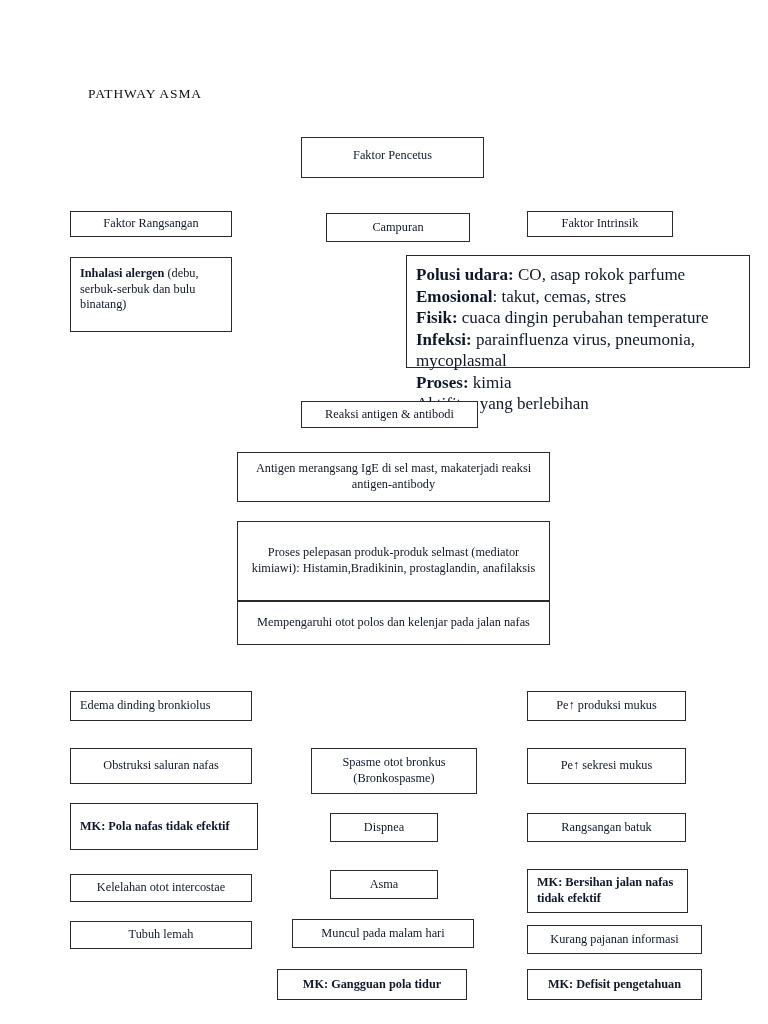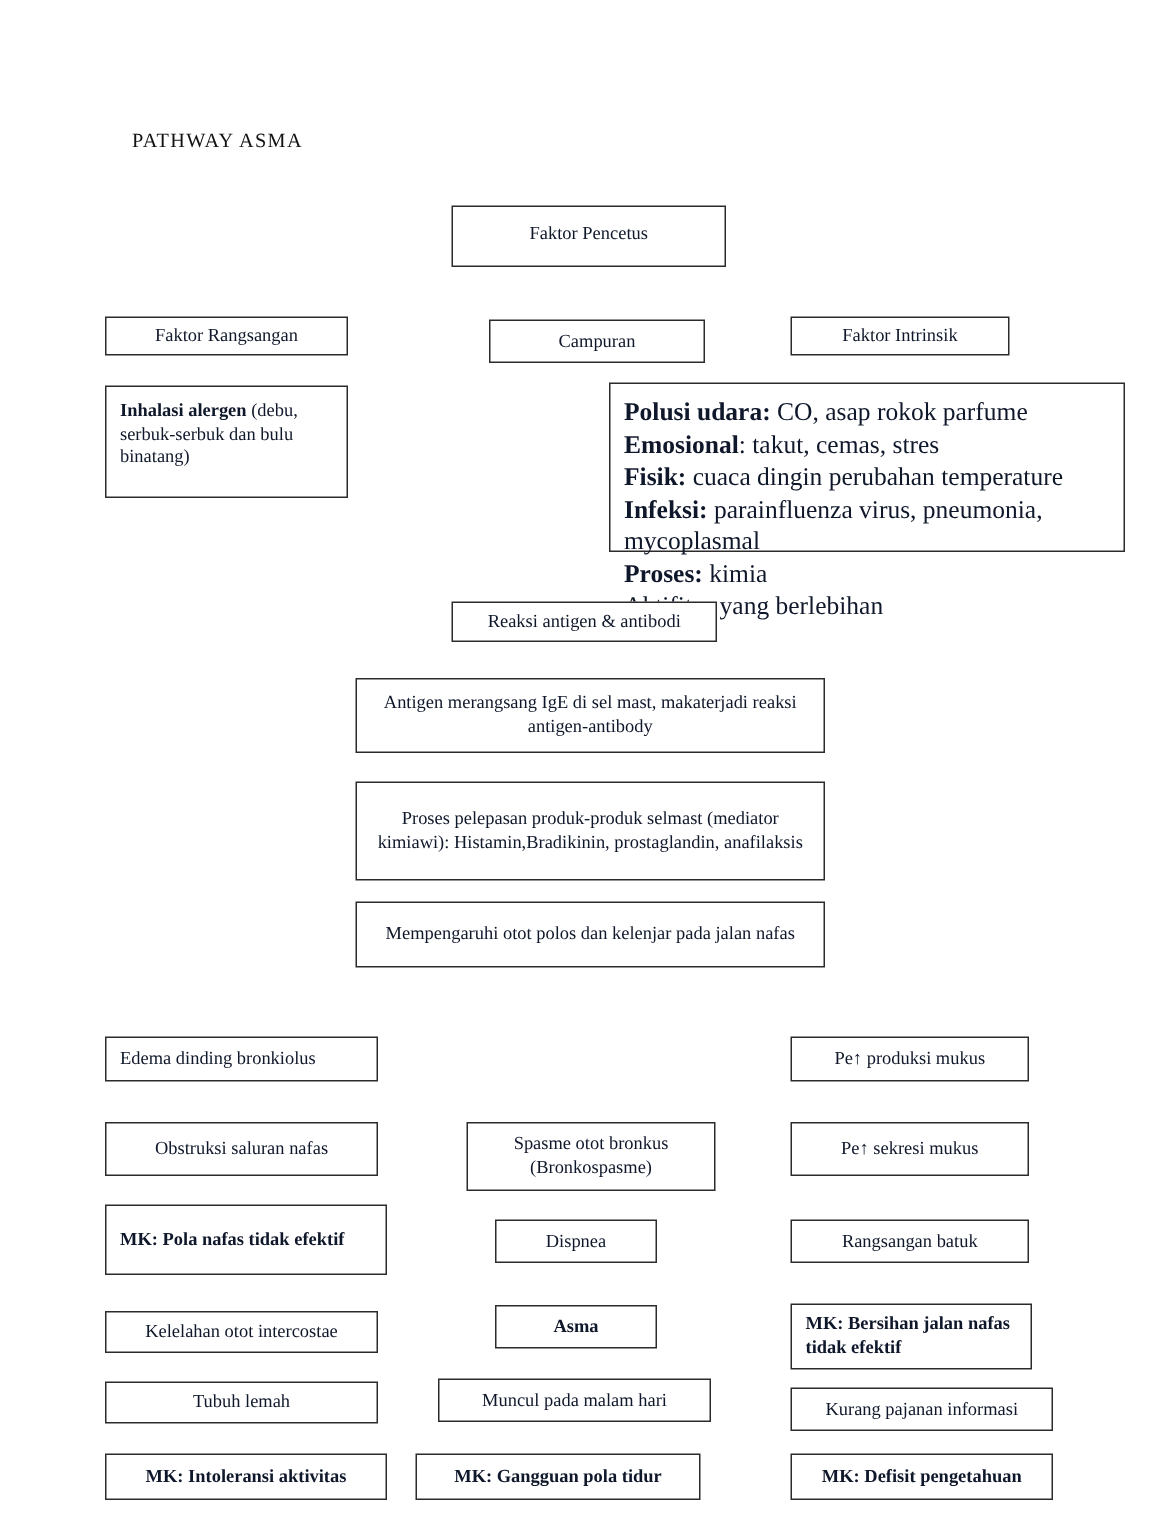--- a/index.html
+++ b/index.html
@@ -98,21 +98,21 @@
   </div>
 
   <div class="box vc hc ctr" style="left:301px; top:401px; width:177px; height:27px;">
     <span class="txt">Reaksi antigen &amp; antibodi</span>
   </div>
 
   <div class="box vc hc ctr" style="left:237px; top:452px; width:313px; height:50px;">
     <span class="txt">Antigen merangsang IgE di sel mast, makaterjadi reaksi antigen-antibody</span>
   </div>
 
-  <div class="box vc hc ctr" style="left:237px; top:521px; width:313px; height:66px;">
+  <div class="box vc hc ctr" style="left:237px; top:521px; width:313px; height:80px;">
     <span class="txt">Proses pelepasan produk-produk selmast (mediator kimiawi): Histamin,Bradikinin, prostaglandin, anafilaksis</span>
   </div>
 
   <div class="box vc hc ctr" style="left:237px; top:601px; width:313px; height:44px;">
     <span class="txt">Mempengaruhi otot polos dan kelenjar pada jalan nafas</span>
   </div>
 
   <div class="box vc hl lft pad-l8" style="left:70px; top:691px; width:182px; height:30px;">
     <span class="txt">Edema dinding bronkiolus</span>
   </div>
@@ -126,34 +126,31 @@
   </div>
 
   <div class="box vc hc ctr" style="left:70px; top:874px; width:182px; height:28px;">
     <span class="txt">Kelelahan otot intercostae</span>
   </div>
 
   <div class="box vc hc ctr" style="left:70px; top:921px; width:182px; height:28px;">
     <span class="txt">Tubuh lemah</span>
   </div>
 
-  <div class="box vc hc ctr bold" style="left:70px; top:969px; width:188px; height:31px;">
-    <span class="txt">MK: Intoleransi aktivitas</span>
-  </div>
 
 
   <div class="box vc hc ctr" style="left:311px; top:748px; width:166px; height:46px;">
     <span class="txt">Spasme otot bronkus (Bronkospasme)</span>
   </div>
 
   <div class="box vc hc ctr" style="left:330px; top:813px; width:108px; height:29px;">
     <span class="txt">Dispnea</span>
   </div>
 
-  <div class="box vc hc ctr" style="left:330px; top:870px; width:108px; height:29px;font-weight:bold;">
+  <div class="box vc hc ctr" style="left:330px; top:870px; width:108px; height:29px;">
     <span class="txt">Asma</span>
   </div>
 
   <div class="box vc hc ctr" style="left:292px; top:919px; width:182px; height:29px;">
     <span class="txt">Muncul pada malam hari</span>
   </div>
 
   <div class="box vc hc ctr bold" style="left:277px; top:969px; width:190px; height:31px;">
     <span class="txt">MK: Gangguan pola tidur</span>
   </div>

